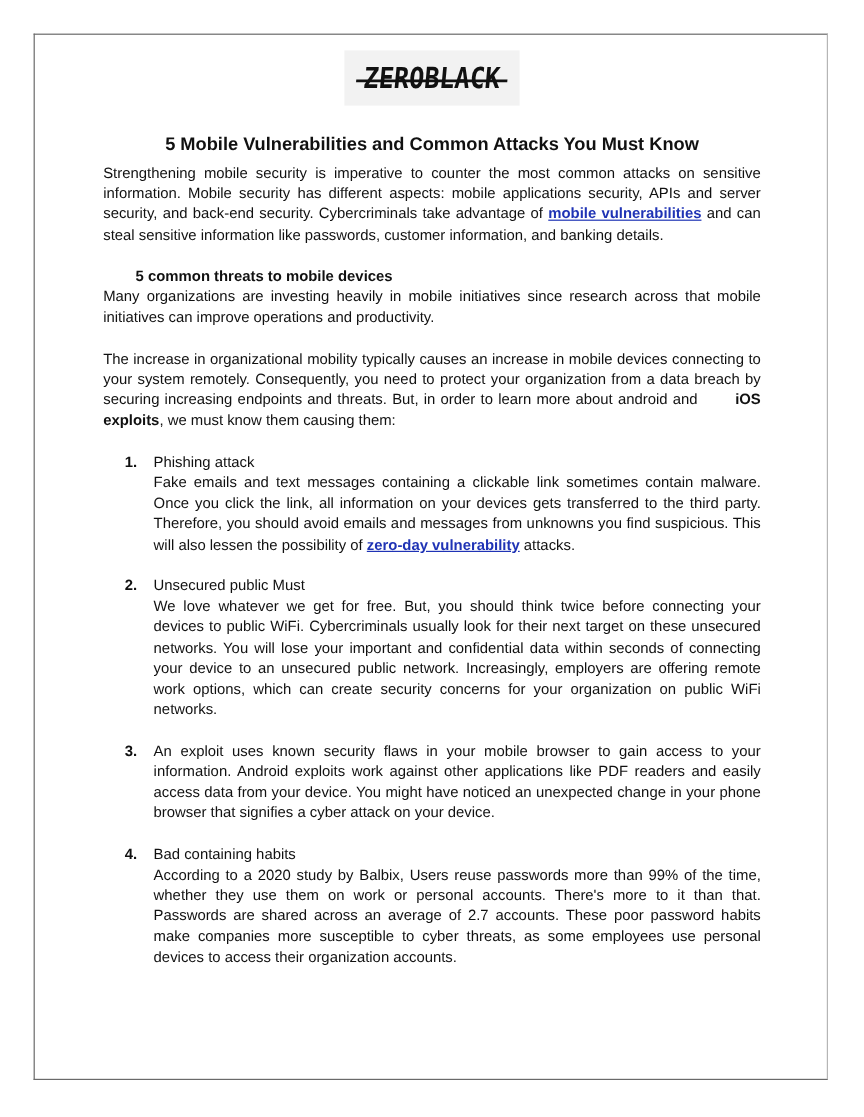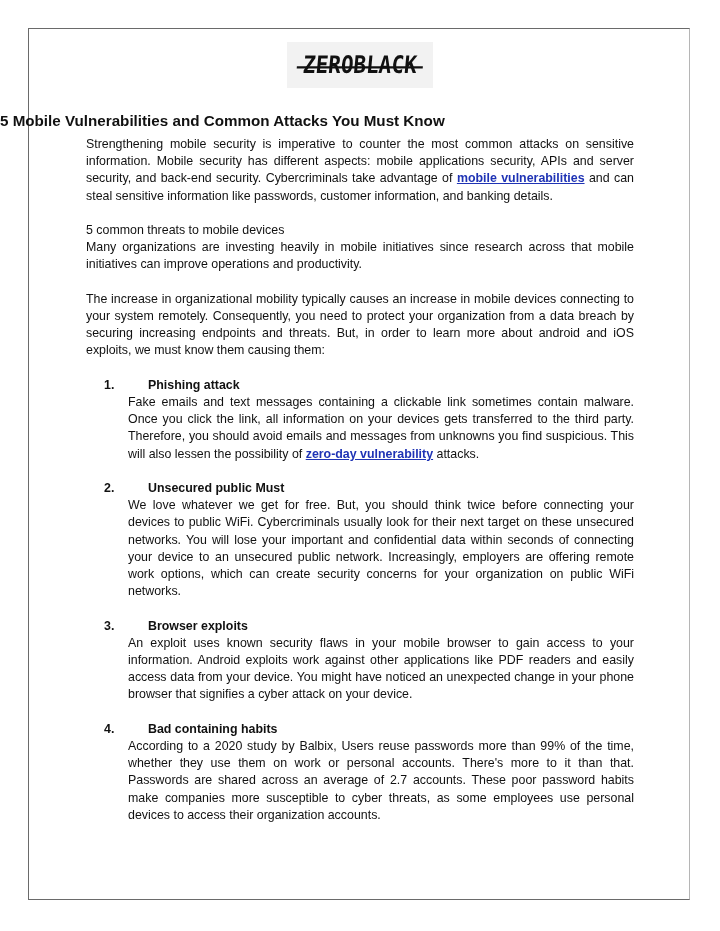--- a/index.html
+++ b/index.html
@@ -54,39 +54,39 @@
       right: -6px;
       top: 55%;
       height: 1.5px;
       background: #111;
     }
     .title {
       position: absolute;
       left: 0;
       top: 112px;
       width: 720px;
-      text-align: left;
+      text-align: center;
       font-size: 15.2px;
       font-weight: bold;
       color: #111;
     }
     .content {
       position: absolute;
       left: 86px;
       top: 136px;
       width: 548px;
       font-size: 12.4px;
       line-height: 17.2px;
     }
     p {
       margin: 0;
       text-align: justify;
     }
     .gap { height: 17.2px; }
-    .bold { font-weight: normal; }
+    .bold { font-weight: bold; margin-left: 27px; }
     a.link {
       color: #1f33b5;
       font-weight: bold;
       text-decoration: underline;
     }
     ol.threats {
       margin: 0;
       padding: 0;
       list-style: none;
     }
@@ -94,21 +94,21 @@
       position: relative;
       padding-left: 42px;
       margin-bottom: 17.2px;
     }
     .num {
       position: absolute;
       left: 18px;
       top: 0;
       font-weight: bold;
     }
-    .item-title { font-weight: bold; margin-left: 20px; }
+    .item-title { font-weight: normal; }
   </style>
 </head>
 <body>
 
 <div class="page"></div>
 
 <div class="logo-box">
   <span class="logo-text">
     <span>ZEROBLACK</span>
     <span class="logo-strike"></span>
@@ -137,21 +137,20 @@
       <div class="item-title">Phishing attack</div>
       <p><span>Fake emails and text messages containing a clickable link sometimes contain malware. Once you click the link, all information on your devices gets transferred to the third party. Therefore, you should avoid emails and messages from unknowns you find suspicious. This will also lessen the possibility of </span><a class="link" href="#">zero-day vulnerability</a><span> attacks.</span></p>
     </li>
     <li>
       <span class="num">2.</span>
       <div class="item-title">Unsecured public Must</div>
       <p>We love whatever we get for free. But, you should think twice before connecting your devices to public WiFi. Cybercriminals usually look for their next target on these unsecured networks. You will lose your important and confidential data within seconds of connecting your device to an unsecured public network. Increasingly, employers are offering remote work options, which can create security concerns for your organization on public WiFi networks.</p>
     </li>
     <li>
       <span class="num">3.</span>
-      <div class="item-title">Browser exploits</div>
       <p>An exploit uses known security flaws in your mobile browser to gain access to your information. Android exploits work against other applications like PDF readers and easily access data from your device. You might have noticed an unexpected change in your phone browser that signifies a cyber attack on your device.</p>
     </li>
     <li>
       <span class="num">4.</span>
       <div class="item-title">Bad containing habits</div>
       <p>According to a 2020 study by Balbix, Users reuse passwords more than 99% of the time, whether they use them on work or personal accounts. There's more to it than that. Passwords are shared across an average of 2.7 accounts. These poor password habits make companies more susceptible to cyber threats, as some employees use personal devices to access their organization accounts.</p>
     </li>
   </ol>
 </div>
 

